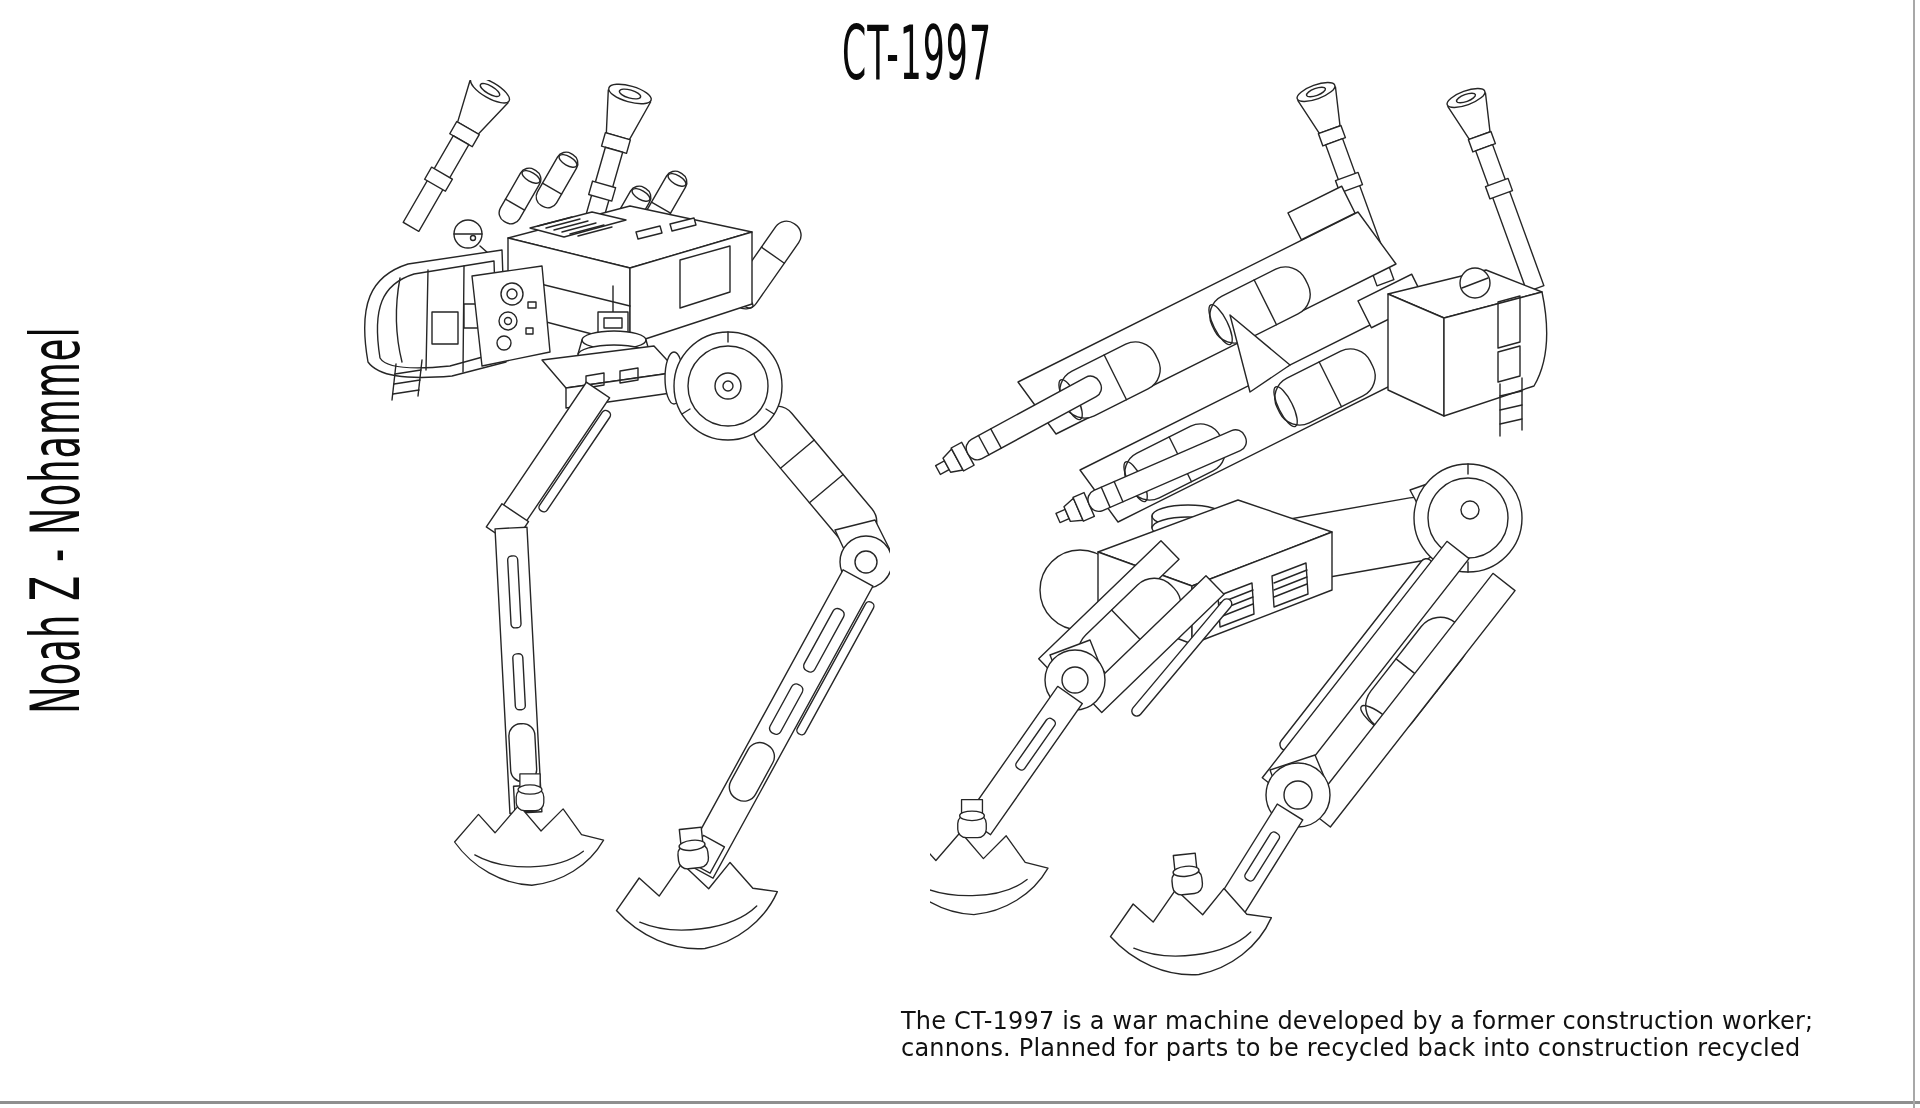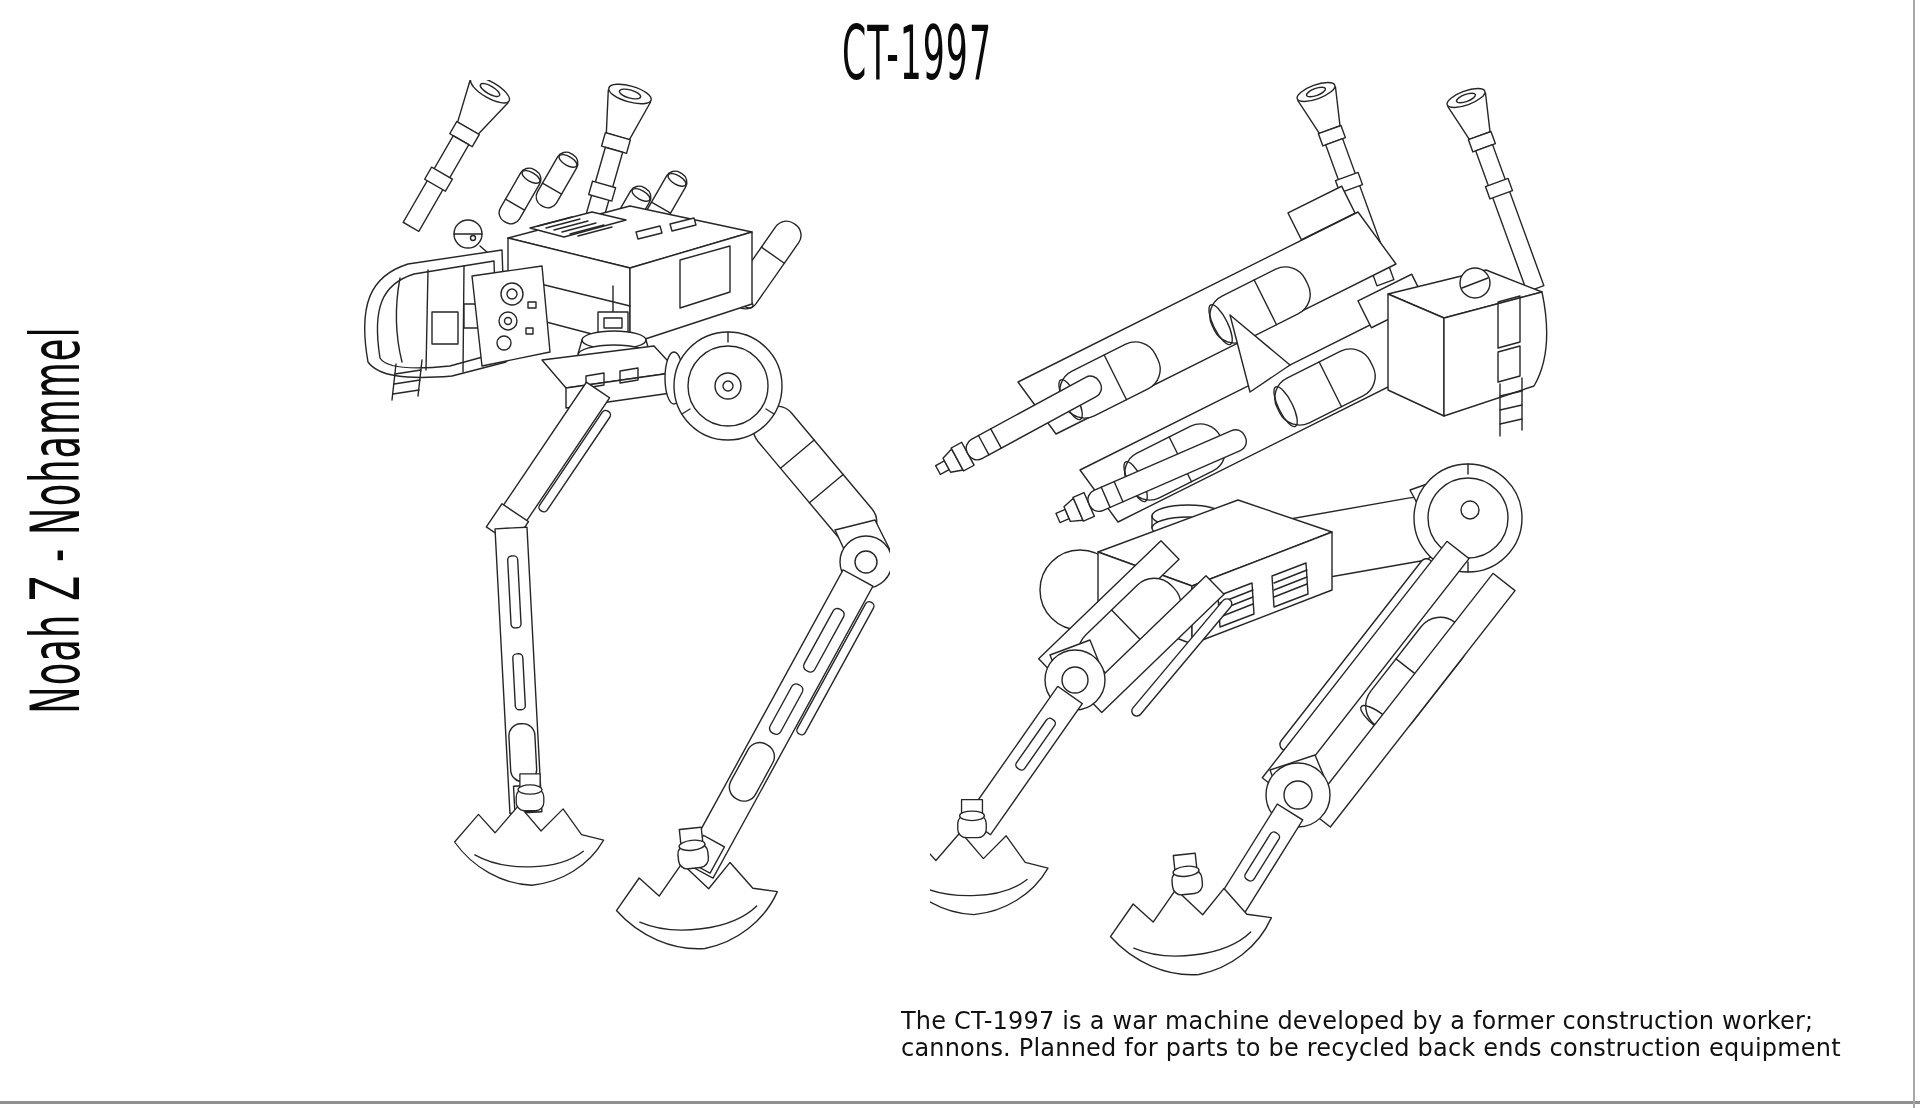--- a/index.html
+++ b/index.html
@@ -39,21 +39,21 @@
     <span class="techno">CT-1997</span>
   </div>
 
   <div class="author-wrap">
     <span class="techno">Noah Z - Nohammel</span>
   </div>
 
 
   <div class="description">
     <div>The CT-1997 is a war machine developed by a former construction worker;</div>
-    <div>cannons. Planned for parts to be recycled back ends construction equipment</div>
+    <div>cannons. Planned for parts to be recycled back into construction recycled</div>
   </div>
 
   <svg id="mech-side" class="draw" width="560" height="890" viewBox="0 0 560 890">
     <defs>
       <g id="ftA">
         <path class="w" d="M-82,0 L-56,-30 L-38,-10 L-12,-40 L12,-12 L36,-36 L56,-8 L80,-2 C64,26 34,44 2,47 C-30,46 -62,28 -82,0 Z"></path>
         <path d="M-60,14 C-28,32 30,32 58,10"></path>
         <rect class="w" x="-11" y="-74" width="22" height="18"></rect>
         <rect class="w" x="-15" y="-58" width="30" height="24" rx="9"></rect>
         <ellipse class="w" cx="0" cy="-57" rx="13" ry="5"></ellipse>

